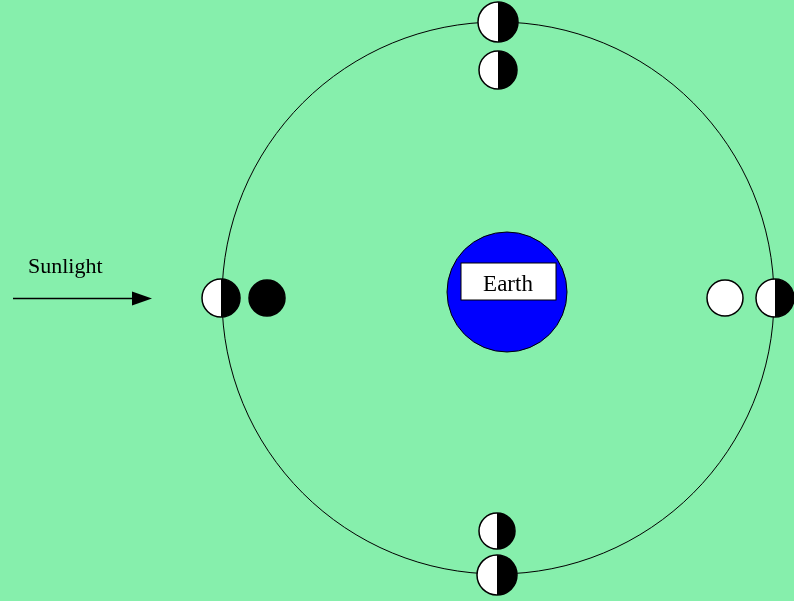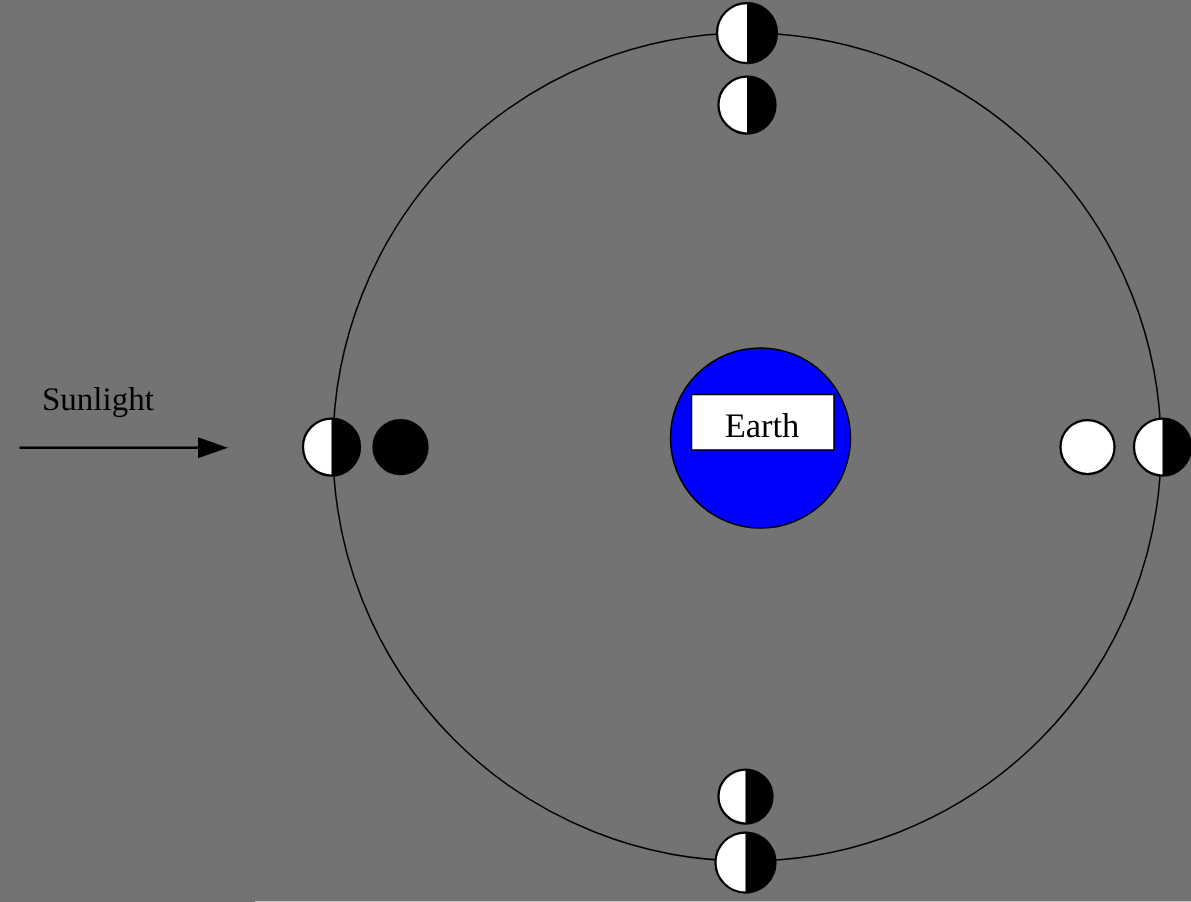--- a/index.html
+++ b/index.html
@@ -4,21 +4,21 @@
 <style>
   html, body {
     margin: 0;
     padding: 0;
     background: #ffffff;
   }
   .canvas {
     position: relative;
     width: 794px;
     height: 601px;
-    background: #737373;
+    background: #86efac;
     overflow: hidden;
     text-decoration: underline;
   }
   svg text {
     font-family: "Liberation Serif", "DejaVu Serif", serif;
     fill: #000000;
   }
   text.sunlight { font-size: 22px; }
   text.earth { font-size: 23px; }
 </style>

